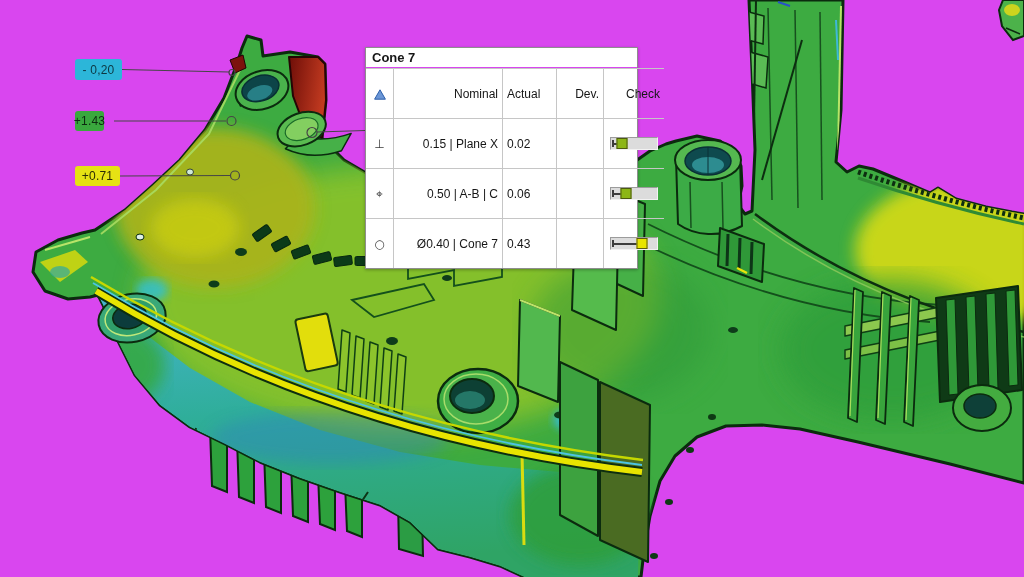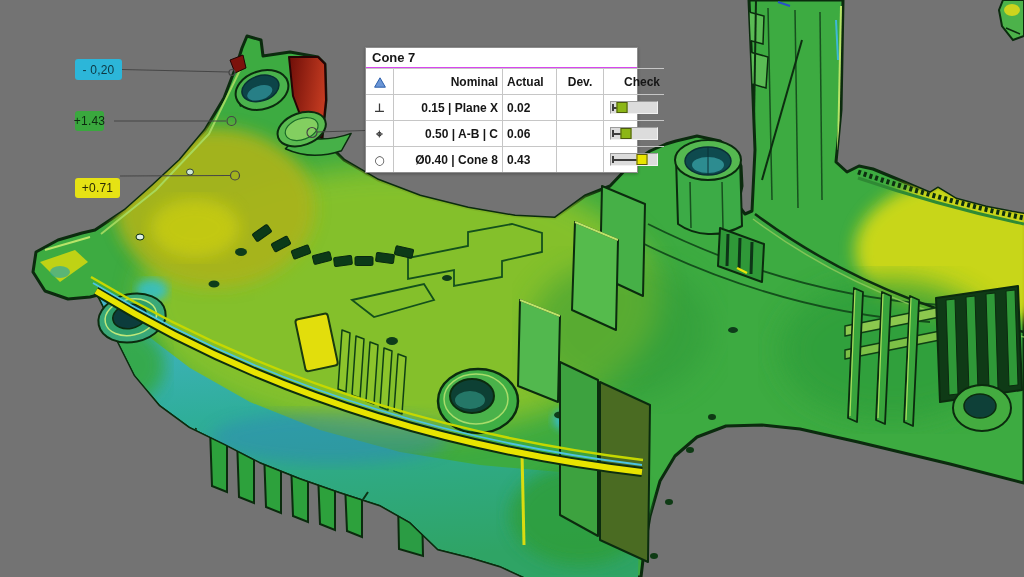--- a/index.html
+++ b/index.html
@@ -1,40 +1,40 @@
 <!DOCTYPE html>
 <html><head>
 <meta charset="utf-8">
 <style>
   html,body{margin:0;padding:0;background:#d5d5d6;font-family:"Liberation Sans","DejaVu Sans",sans-serif;}
-  #stage{position:relative;width:1024px;height:577px;overflow:hidden;background:#737373;}
+  #stage{position:relative;width:1024px;height:577px;overflow:hidden;background:#d946ef;}
   #stage svg.scene{position:absolute;left:0;top:0;width:1024px;height:577px;}
 
   
   .chip{position:absolute;display:flex;align-items:center;justify-content:center;
         border-radius:3px;font-size:12px;color:#14251a;letter-spacing:.2px;}
   #chip0{left:75px;top:59px;width:47px;height:21px;}
   #chip1{left:75px;top:111px;width:29px;height:20px;}
-  #chip2{left:75px;top:166px;width:45px;height:20px;margin-top:12px;}
+  #chip2{left:75px;top:166px;width:45px;height:20px;}
 
   
   .callout{position:absolute;left:365px;top:47px;width:271px;background:#ffffff;
            border:1px solid #8e8e8e;box-shadow:0 1px 3px rgba(0,0,0,.28);font-size:12px;color:#161616;}
   .callout .title{height:19px;line-height:19px;padding-left:6px;font-size:13px;font-weight:bold;
                   border-bottom:1px solid #d946ef;}
   .callout table{border-collapse:collapse;width:100%;table-layout:fixed;}
-  .callout td,.callout th{border:1px solid #c6c6c6;height:17px;padding:4px 4px;font-weight:bold;
+  .callout td,.callout th{border:1px solid #c6c6c6;height:17px;padding:16px 4px;font-weight:normal;
                           overflow:hidden;white-space:nowrap;font-size:12px;}
   .callout tr>*:first-child{border-left:none;}
   .callout tr>*:last-child{border-right:none;}
   .callout tr:last-child>*{border-bottom:none;}
   .col-sym{width:19px;text-align:center;padding:0 1px;}
   .col-nom{width:100px;text-align:right;}
   .col-act{width:45px;text-align:left;}
-  .col-dev{width:38px;text-align:center;}
+  .col-dev{width:38px;text-align:right;}
   .col-chk{width:52px;text-align:right;}
   .sym{font-family:"DejaVu Sans",sans-serif;font-weight:bold;color:#3a3a3a;font-size:12px;}
 
   
   .cbar{position:relative;width:46px;height:11px;margin:0 auto;background:#dcdcdc;
         border:1px solid #9c9c9c;border-right-color:#f2f2f2;border-bottom-color:#f2f2f2;}
   .cbar .tick{position:absolute;left:1px;top:2px;width:2px;height:7px;background:#3c3c3c;}
   .cbar .line{position:absolute;left:2px;top:5px;height:1.6px;background:#3c3c3c;}
   .cbar .marker{position:absolute;top:0px;width:9px;height:9px;border:1px solid #55551a;transform:translateX(-50%);}
 </style>
@@ -350,21 +350,21 @@
           <div class="cbar">
             <div class="tick"></div>
                 <div class="line" style="width: 27%;"></div>
                 <div class="marker" style="left: 33%; background: rgb(140, 182, 22); border-color: rgb(76, 90, 16);"></div>
           </div>
         </td>
       </tr>
 
       <tr>
         <td class="col-sym sym">○</td>
-        <td class="col-nom">Ø0.40 | Cone 8</td>
+        <td class="col-nom">Ø0.40 | Cone 7</td>
         <td class="col-act">0.43</td>
         <td class="col-dev"></td>
         <td class="col-chk">
           <div class="cbar">
             <div class="tick"></div>
                 <div class="line" style="width: 61%;"></div>
                 <div class="marker" style="left: 67%; background: rgb(232, 228, 0); border-color: rgb(90, 90, 16);"></div>
           </div>
         </td>
       </tr>

